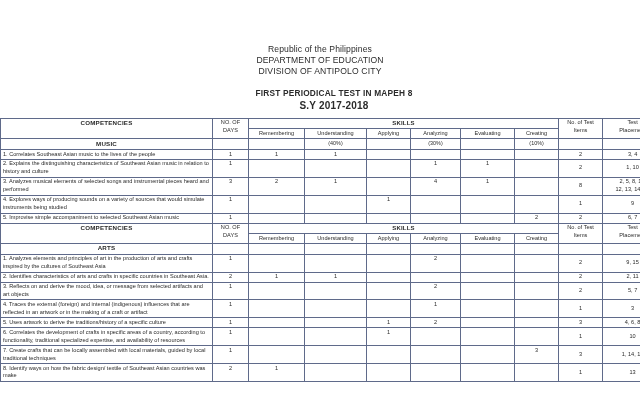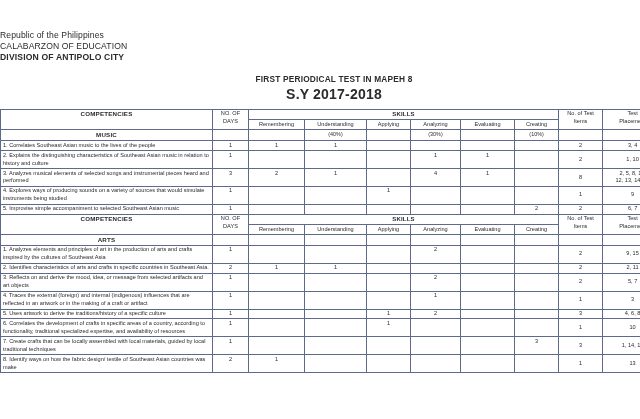--- a/index.html
+++ b/index.html
@@ -16,48 +16,48 @@
     overflow: hidden;
   }
   .page {
     position: relative;
     width: 640px;
     height: 419px;
     box-sizing: border-box;
     padding: 0;
   }
   .letterhead {
-    text-align: left;
-    padding-top: 30px;
+    text-align: center;
+    padding-top: 44px;
     line-height: 1.28;
   }
   .letterhead .l1,
   .letterhead .l2,
   .letterhead .l3 {
     font-size: 8.6px;
     letter-spacing: 0.1px;
   }
   .letterhead .l4 {
     font-size: 8.6px;
-    font-weight: bold;
+    font-weight: normal;
     letter-spacing: 0.15px;
   }
   .testtitle {
     text-align: center;
     margin-top: 11px;
     line-height: 1.3;
     padding-left: 28px;
   }
   .testtitle .t1 {
     font-size: 8.3px;
     font-weight: bold;
     letter-spacing: 0.2px;
   }
   .testtitle .t2 {
-    font-size: 14px;
+    font-size: 10px;
     font-weight: bold;
     letter-spacing: 0.2px;
   }
 
   table.tos {
     border-collapse: collapse;
     table-layout: fixed;
     margin: 6px auto 0 auto;
     width: 562px;
     font-size: 5.6px;
@@ -124,21 +124,21 @@
   }
   .nowrapline { white-space: pre-line; }
 </style>
 </head>
 <body>
 
 <div class="page">
 
   <div class="letterhead">
     <div class="l1">Republic of the Philippines</div>
-    <div class="l2">CALABARZON OF EDUCATION</div>
+    <div class="l2">DEPARTMENT OF EDUCATION</div>
     <div class="l4">DIVISION OF ANTIPOLO CITY</div>
   </div>
 
   <div class="testtitle">
     <div class="t1">FIRST PERIODICAL TEST IN MAPEH 8</div>
     <div class="t2">S.Y 2017-2018</div>
   </div>
 
   <table class="tos">
     <colgroup>

